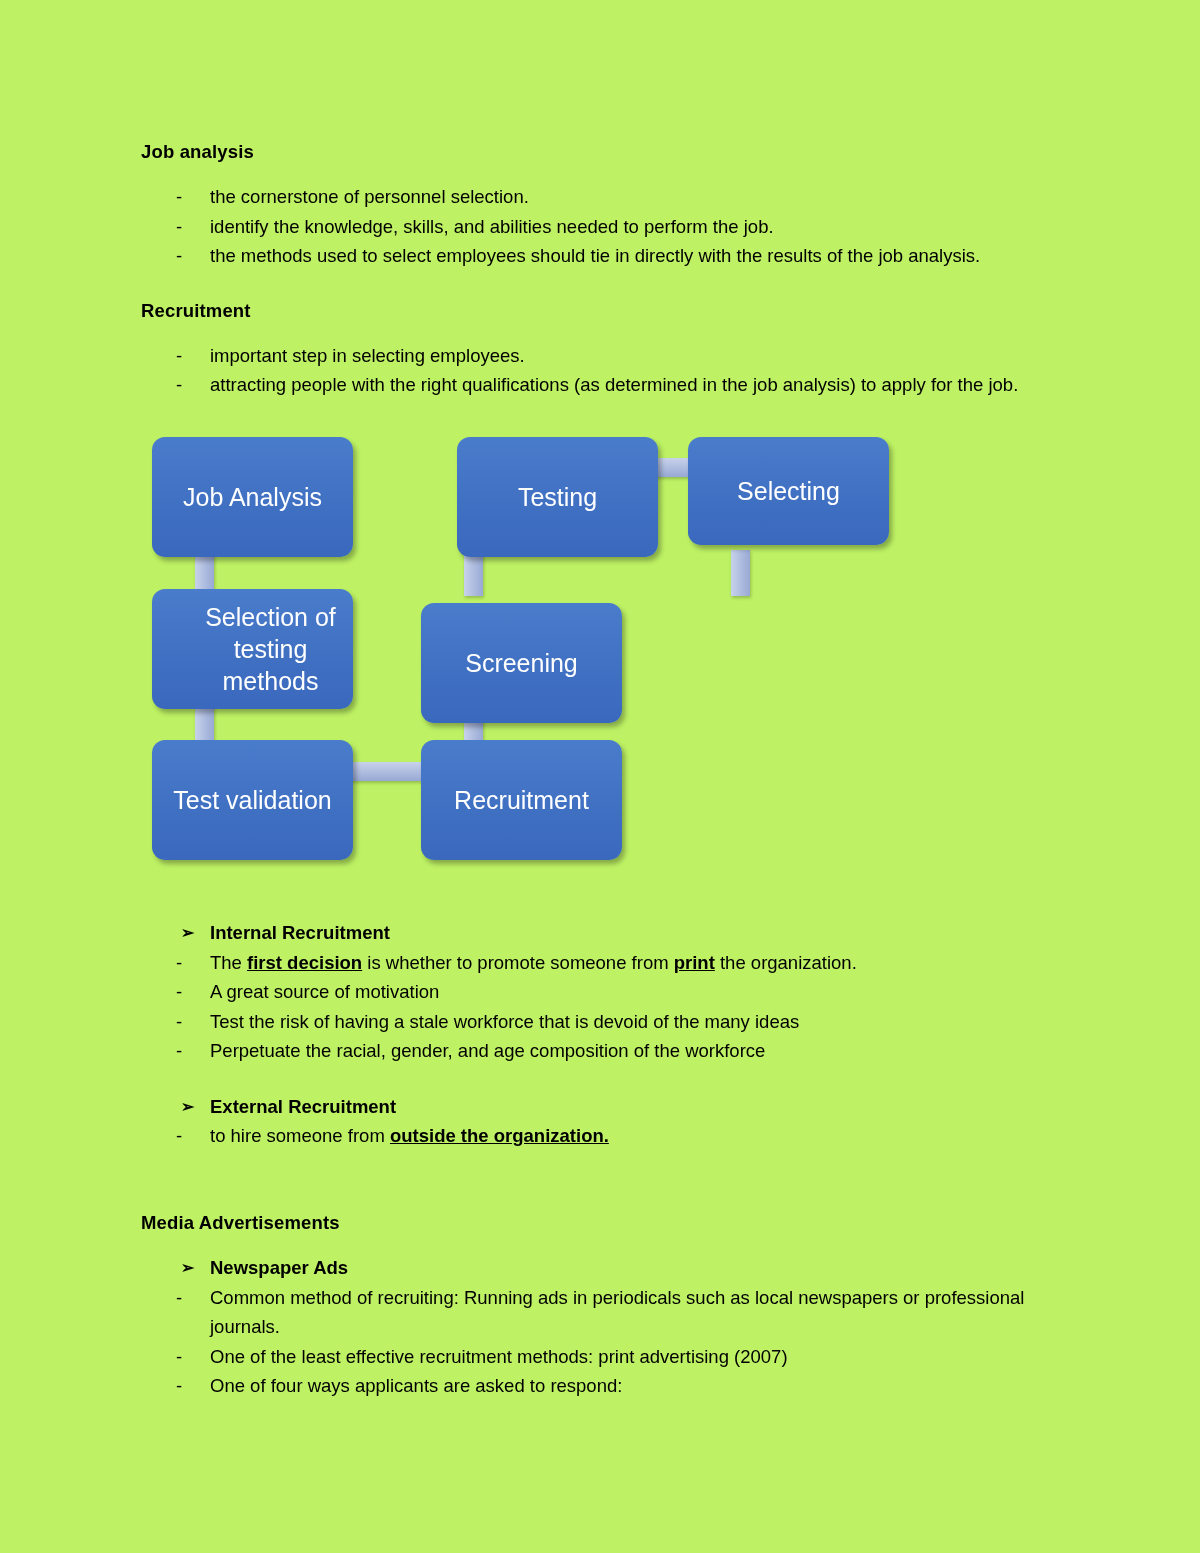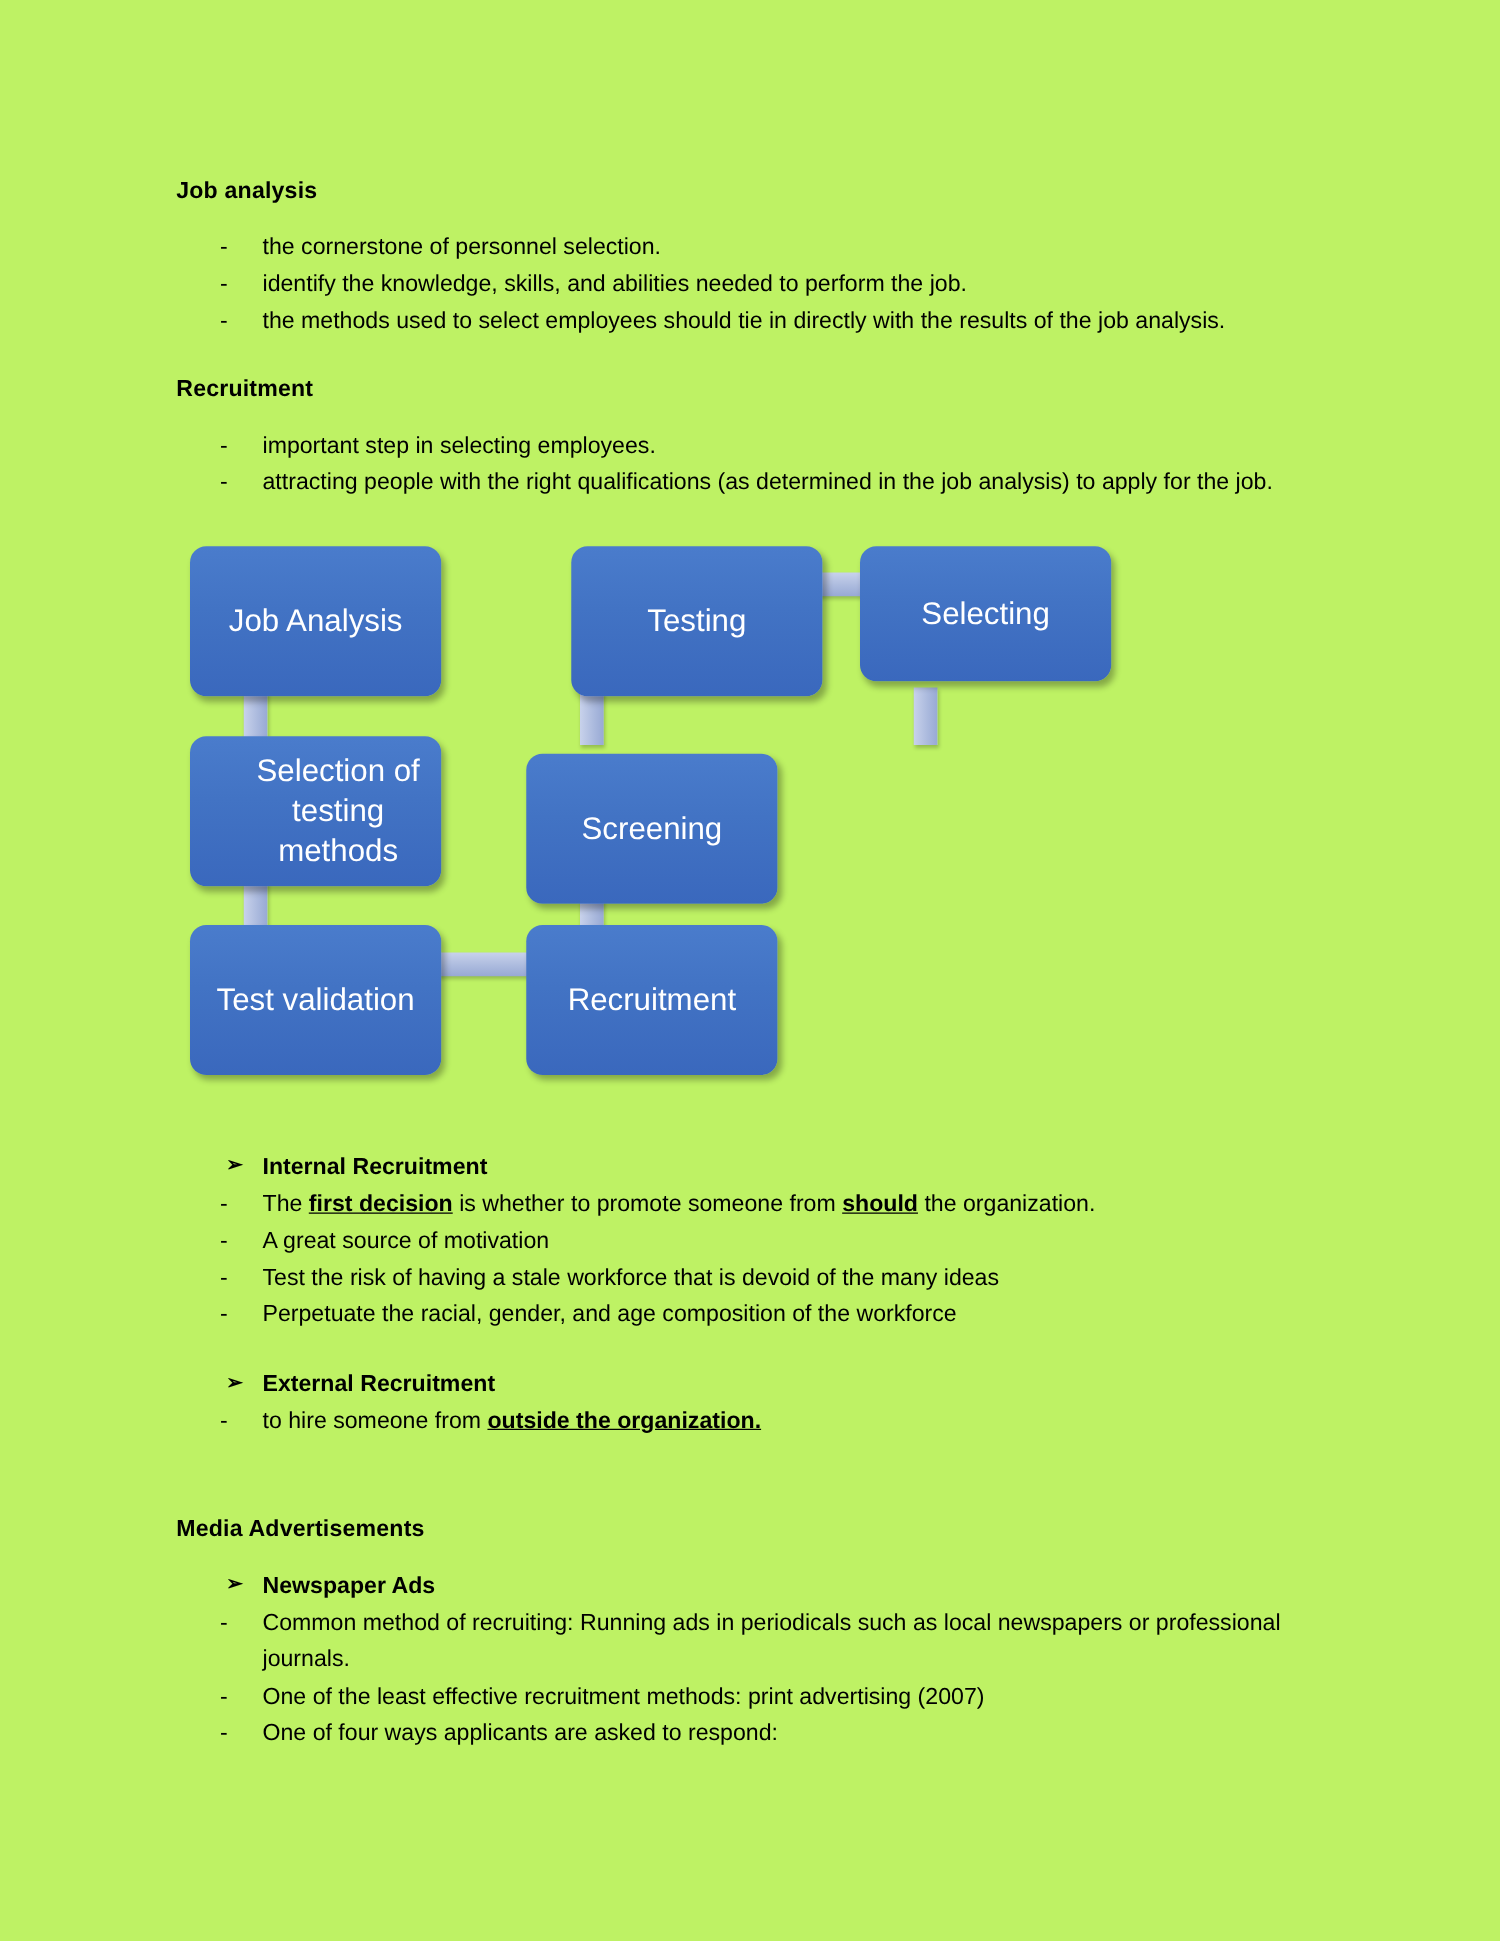--- a/index.html
+++ b/index.html
@@ -171,21 +171,21 @@
 
   <div class="doc" style="top:918px;">
 
     <ul class="list">
       <li class="li bold">
         <span class="marker arrow">➢</span>
         <span>Internal Recruitment</span>
       </li>
       <li class="li">
         <span class="marker">-</span>
-        <span><span>The </span><b>first decision</b><span> is whether to promote someone from </span><b>should</b><span> the organization.</span></span>
+        <span><span>The </span><b>first decision</b><span> is whether to promote someone from </span><b>print</b><span> the organization.</span></span>
       </li>
       <li class="li">
         <span class="marker">-</span>
         <span><span>A great source of motivation</span></span>
       </li>
       <li class="li">
         <span class="marker">-</span>
         <span><span>Test the risk of having a stale workforce that is devoid of the many ideas</span></span>
       </li>
       <li class="li">

